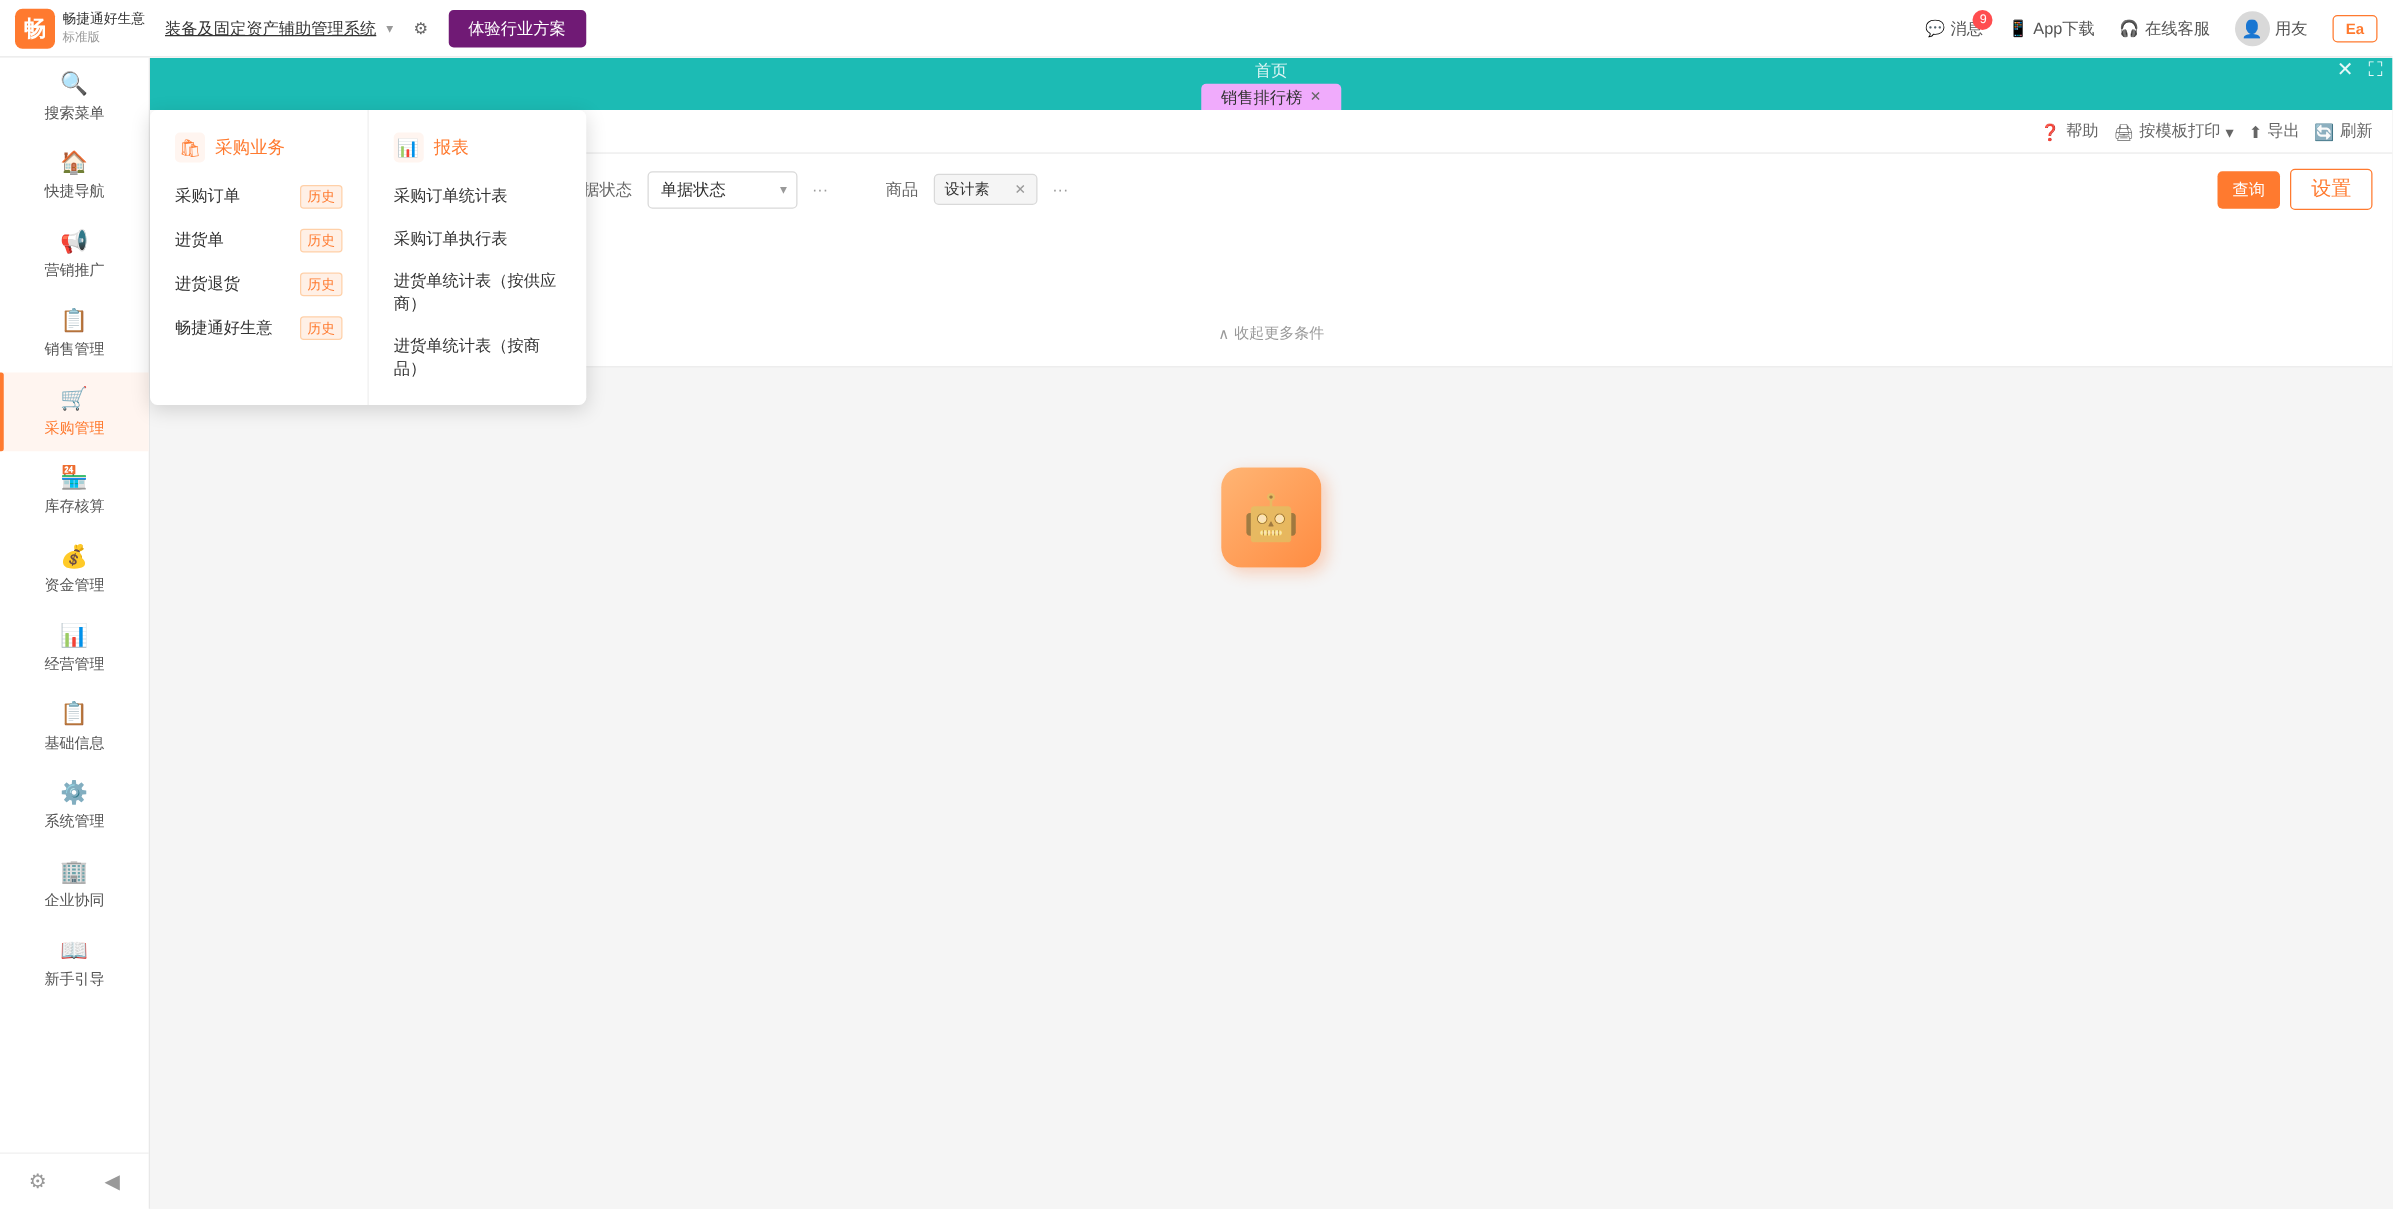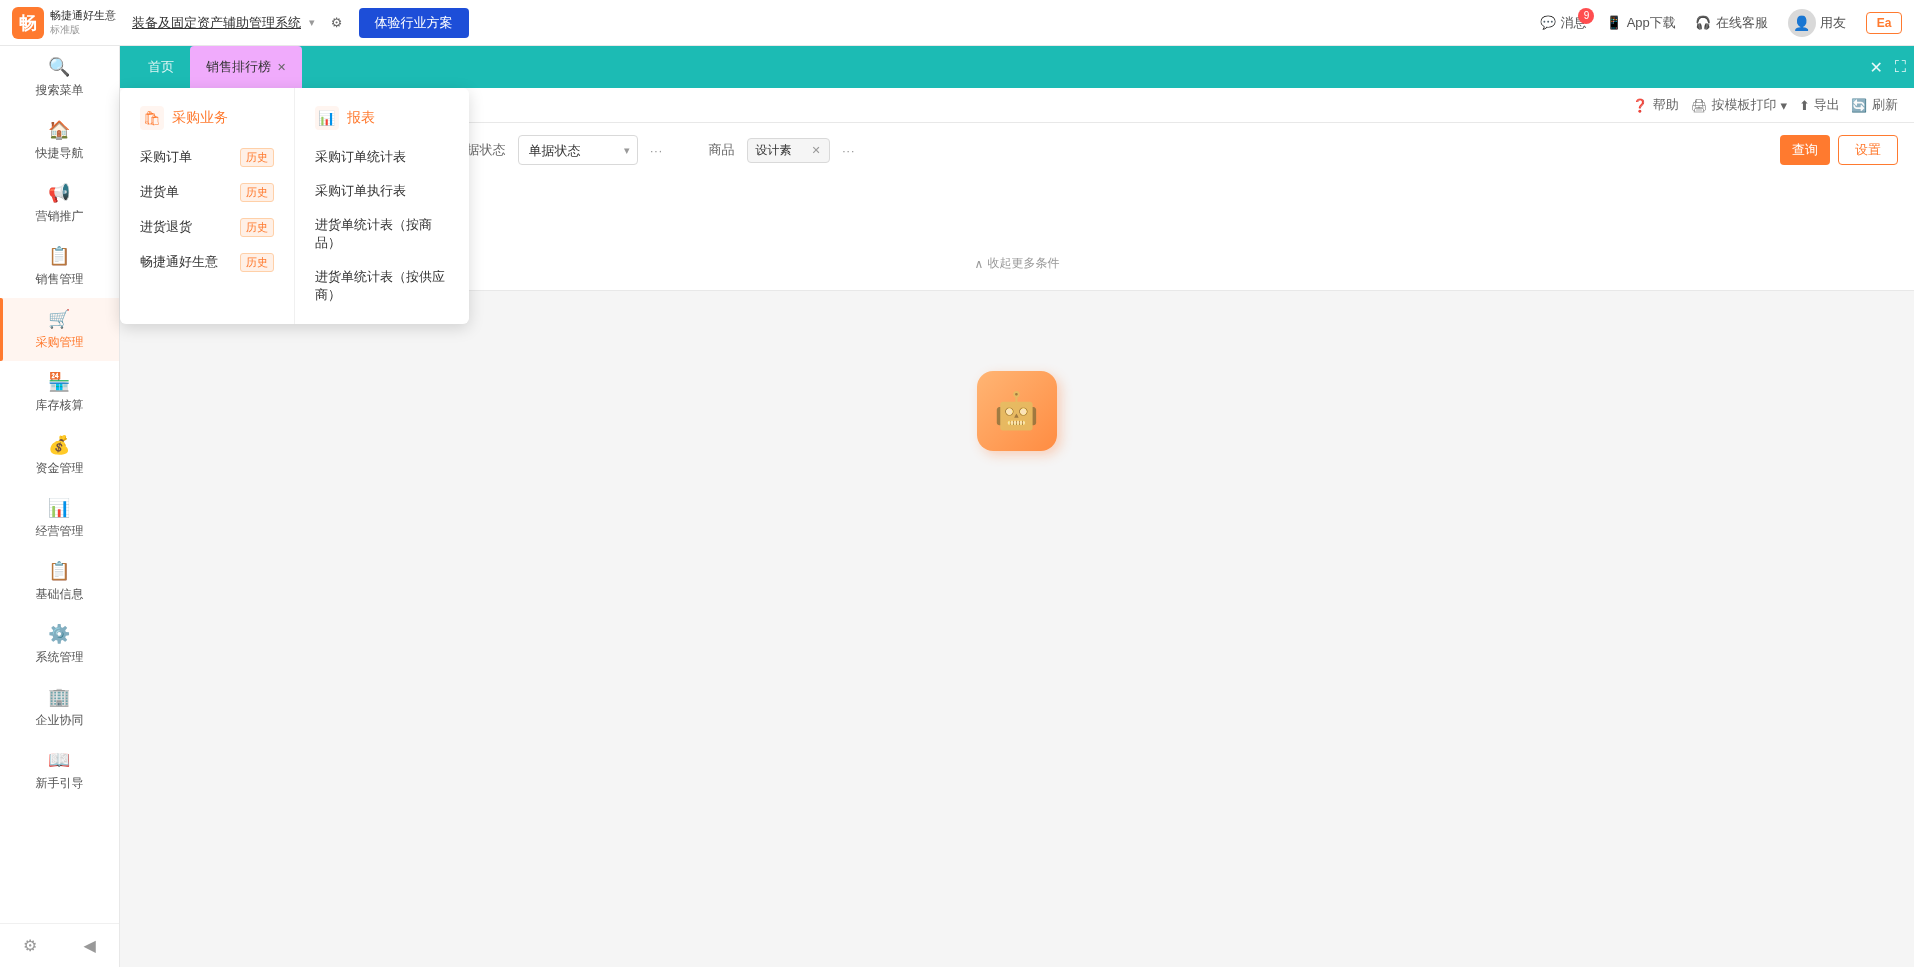--- a/index.html
+++ b/index.html
@@ -45,21 +45,21 @@
       text-decoration: underline;
     }
     .system-name-arrow { color: #999; font-size: 11px; }
     .settings-icon-btn {
       width: 28px; height: 28px;
       display: flex; align-items: center; justify-content: center;
       cursor: pointer; color: #666;
       border-radius: 4px;
     }
     .industry-btn {
-      background: #1d4ed8;
+      background: #701a75;
       color: #fff;
       border: none;
       padding: 6px 16px;
       border-radius: 4px;
       cursor: pointer;
       font-size: 13px;
     }
     .top-bar-right {
       display: flex;
       align-items: center;
@@ -155,20 +155,21 @@
     }
 
     
     .tab-bar {
       height: 42px;
       background: #1cbbb4;
       display: flex;
       align-items: center;
       padding: 0 12px;
       position: relative;
+      flex-direction: column;
     }
     .tab-item {
       height: 100%;
       display: flex;
       align-items: center;
       padding: 0 16px;
       cursor: pointer;
       font-size: 13px;
       color: rgba(255,255,255,0.85);
       gap: 6px;
@@ -281,21 +282,21 @@
       cursor: pointer;
       font-size: 13px;
     }
     .btn-set {
       background: #fff;
       color: #ff7a2f;
       border: 1px solid #ff7a2f;
       padding: 5px 16px;
       border-radius: 4px;
       cursor: pointer;
-      font-size: 13px;
+      font-size: 16px;
     }
     .toolbar {
       display: flex;
       align-items: center;
       justify-content: flex-end;
       padding: 8px 16px;
       gap: 12px;
       background: #fff;
       border-bottom: 1px solid #e8e8e8;
     }
@@ -617,19 +618,19 @@
       <div class="dropdown-col-header-icon">📊</div>
       <span>报表</span>
     </div>
     <div class="dropdown-item">
       <span>采购订单统计表</span>
     </div>
     <div class="dropdown-item">
       <span>采购订单执行表</span>
     </div>
     <div class="dropdown-item">
+      <span>进货单统计表（按供应商）</span>
+    </div>
+    <div class="dropdown-item">
       <span>进货单统计表（按商品）</span>
     </div>
-    <div class="dropdown-item">
-      <span>进货单统计表（按供应商）</span>
-    </div>
   </div>
 </div>
 
 </body></html>

